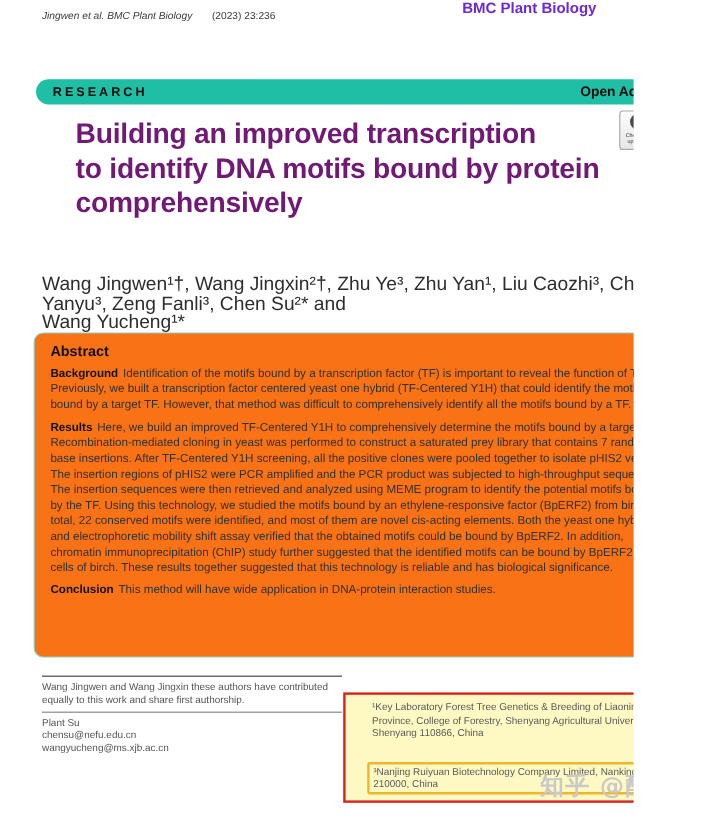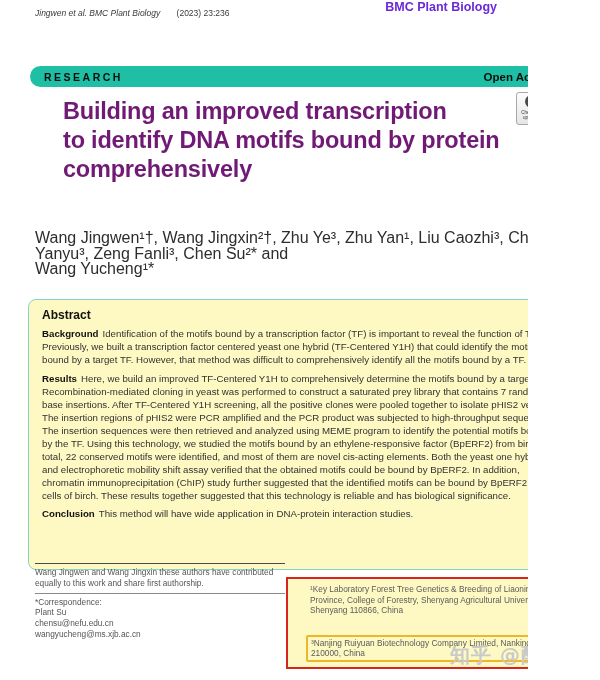--- a/index.html
+++ b/index.html
@@ -36,23 +36,23 @@
     padding-top:2px; box-sizing:border-box;
   }
   .badge-circle { width:13px; height:13px; border-radius:50%; background:#4a4a4a; display:flex; align-items:center; justify-content:center; }
   .badge-text { font-size:4.5px; color:#333; text-align:center; line-height:5px; margin-top:2px; }
 
   
   .authors { position:absolute; left:35px; top:230px; width:520px; font-size:16px; color:#2d2d2d; line-height:15.5px; }
 
   
   .abstract {
-    position:absolute; left:28px; top:299px; width:544px; height:271px;
+    position:absolute; left:28px; top:277px; width:544px; height:271px;
     border:1.5px solid var(--absborder,#8ad2c5); border-radius:8px;
-    padding:8px 13px; box-sizing:border-box; background:#fef9c3;
+    padding:8px 13px; box-sizing:border-box; background:#f97316;
   }
   .abstract-heading { font-size:12px; font-weight:bold; color:#111; margin:0 0 5px 0; }
   .abs-p { font-size:9.7px; line-height:13px; color:#313131; margin:0 0 5.5px 0; }
   .abs-label { font-weight:bold; color:#111; padding-right:4px; }
 
   
   .fn-left { position:absolute; left:35px; top:563px; width:250px; font-size:8.3px; color:#555; line-height:10.8px; }
   .fn-rule  { border:none; border-top:1px solid #4a4a4a; margin:0 0 3px 0; }
   .fn-rule2 { border:none; border-top:1px solid #8a8a8a; margin:4px 0 3px 0; }
 
@@ -120,21 +120,20 @@
     <div class="abstract-heading">Abstract</div>
     <p class="abs-p"><span class="abs-label">Background</span><span>Identification of the motifs bound by a transcription factor (TF) is important to reveal the function of TF. Previously, we built a transcription factor centered yeast one hybrid (TF-Centered Y1H) that could identify the motifs bound by a target TF. However, that method was difficult to comprehensively identify all the motifs bound by a TF.</span></p>
     <p class="abs-p"><span class="abs-label">Results</span><span>Here, we build an improved TF-Centered Y1H to comprehensively determine the motifs bound by a target TF. Recombination-mediated cloning in yeast was performed to construct a saturated prey library that contains 7 random base insertions. After TF-Centered Y1H screening, all the positive clones were pooled together to isolate pHIS2 vector. The insertion regions of pHIS2 were PCR amplified and the PCR product was subjected to high-throughput sequencing. The insertion sequences were then retrieved and analyzed using MEME program to identify the potential motifs bound by the TF. Using this technology, we studied the motifs bound by an ethylene-responsive factor (BpERF2) from birch. In total, 22 conserved motifs were identified, and most of them are novel cis-acting elements. Both the yeast one hybrid and electrophoretic mobility shift assay verified that the obtained motifs could be bound by BpERF2. In addition, chromatin immunoprecipitation (ChIP) study further suggested that the identified motifs can be bound by BpERF2 in cells of birch. These results together suggested that this technology is reliable and has biological significance.</span></p>
     <p class="abs-p"><span class="abs-label">Conclusion</span><span>This method will have wide application in DNA-protein interaction studies.</span></p>
   </div>
 
   <div class="fn-left">
     <hr class="fn-rule">
     <div>Wang Jingwen and Wang Jingxin these authors have contributed equally to this work and share first authorship.</div>
     <hr class="fn-rule2">
-    <div>*Correspondence:</div>
     <div>Plant Su</div>
     <div>chensu@nefu.edu.cn</div>
     <div>wangyucheng@ms.xjb.ac.cn</div>
   </div>
 
   <div class="affil-box">
     <div class="affil">¹Key Laboratory Forest Tree Genetics &amp; Breeding of Liaoning Province, College of Forestry, Shenyang Agricultural University, Shenyang 110866, China</div>
     <div class="affil-highlight">
       <div class="affil">³Nanjing Ruiyuan Biotechnology Company Limited, Nanking 210000, China</div>
     </div>

